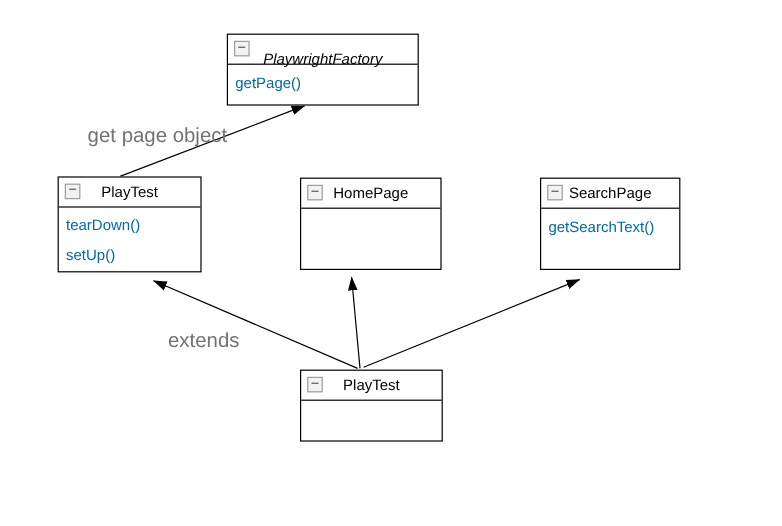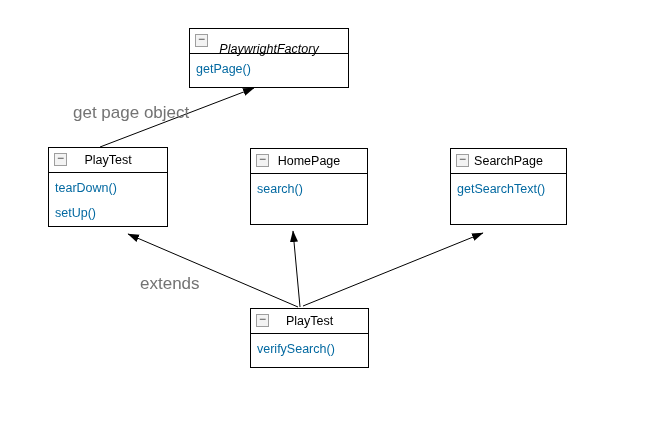--- a/index.html
+++ b/index.html
@@ -91,37 +91,31 @@
       <div>
         <div class="uml-method">tearDown()</div>
         <div class="uml-method">setUp()</div>
       </div>
     </div>
     <div class="uml-class" style="left: 250px; top: 148px; width: 118px; height: 77px;">
       <div class="uml-title">
         <span class="collapse-icon">−</span>
         <span class="class-name">HomePage</span>
       </div>
-      <div>
-        <div class="uml-method">search()</div>
-      </div>
     </div>
     <div class="uml-class" style="left: 450px; top: 148px; width: 117px; height: 77px;">
       <div class="uml-title">
         <span class="collapse-icon">−</span>
         <span class="class-name">SearchPage</span>
       </div>
       <div>
         <div class="uml-method">getSearchText()</div>
       </div>
     </div>
     <div class="uml-class" style="left: 250px; top: 308px; width: 119px; height: 60px;">
       <div class="uml-title">
         <span class="collapse-icon">−</span>
         <span class="class-name">PlayTest</span>
       </div>
-      <div>
-        <div class="uml-method">verifySearch()</div>
-      </div>
     </div>
     <div class="edge-label" style="left: 73px; top: 103px;">get page object</div>
     <div class="edge-label" style="left: 140px; top: 274px;">extends</div>
   </div>
 
 </body></html>

